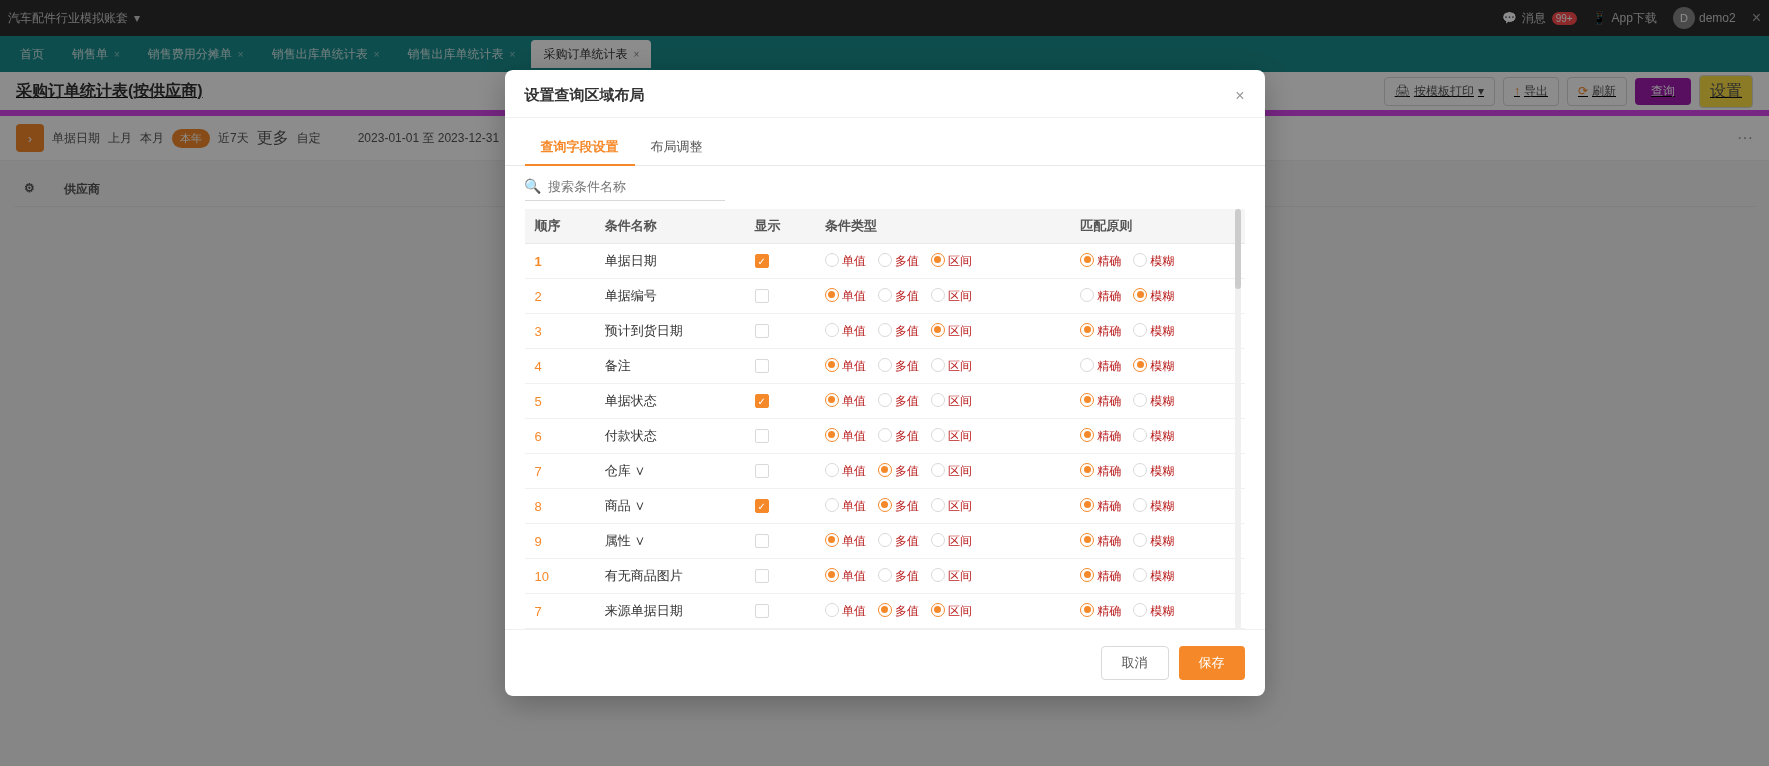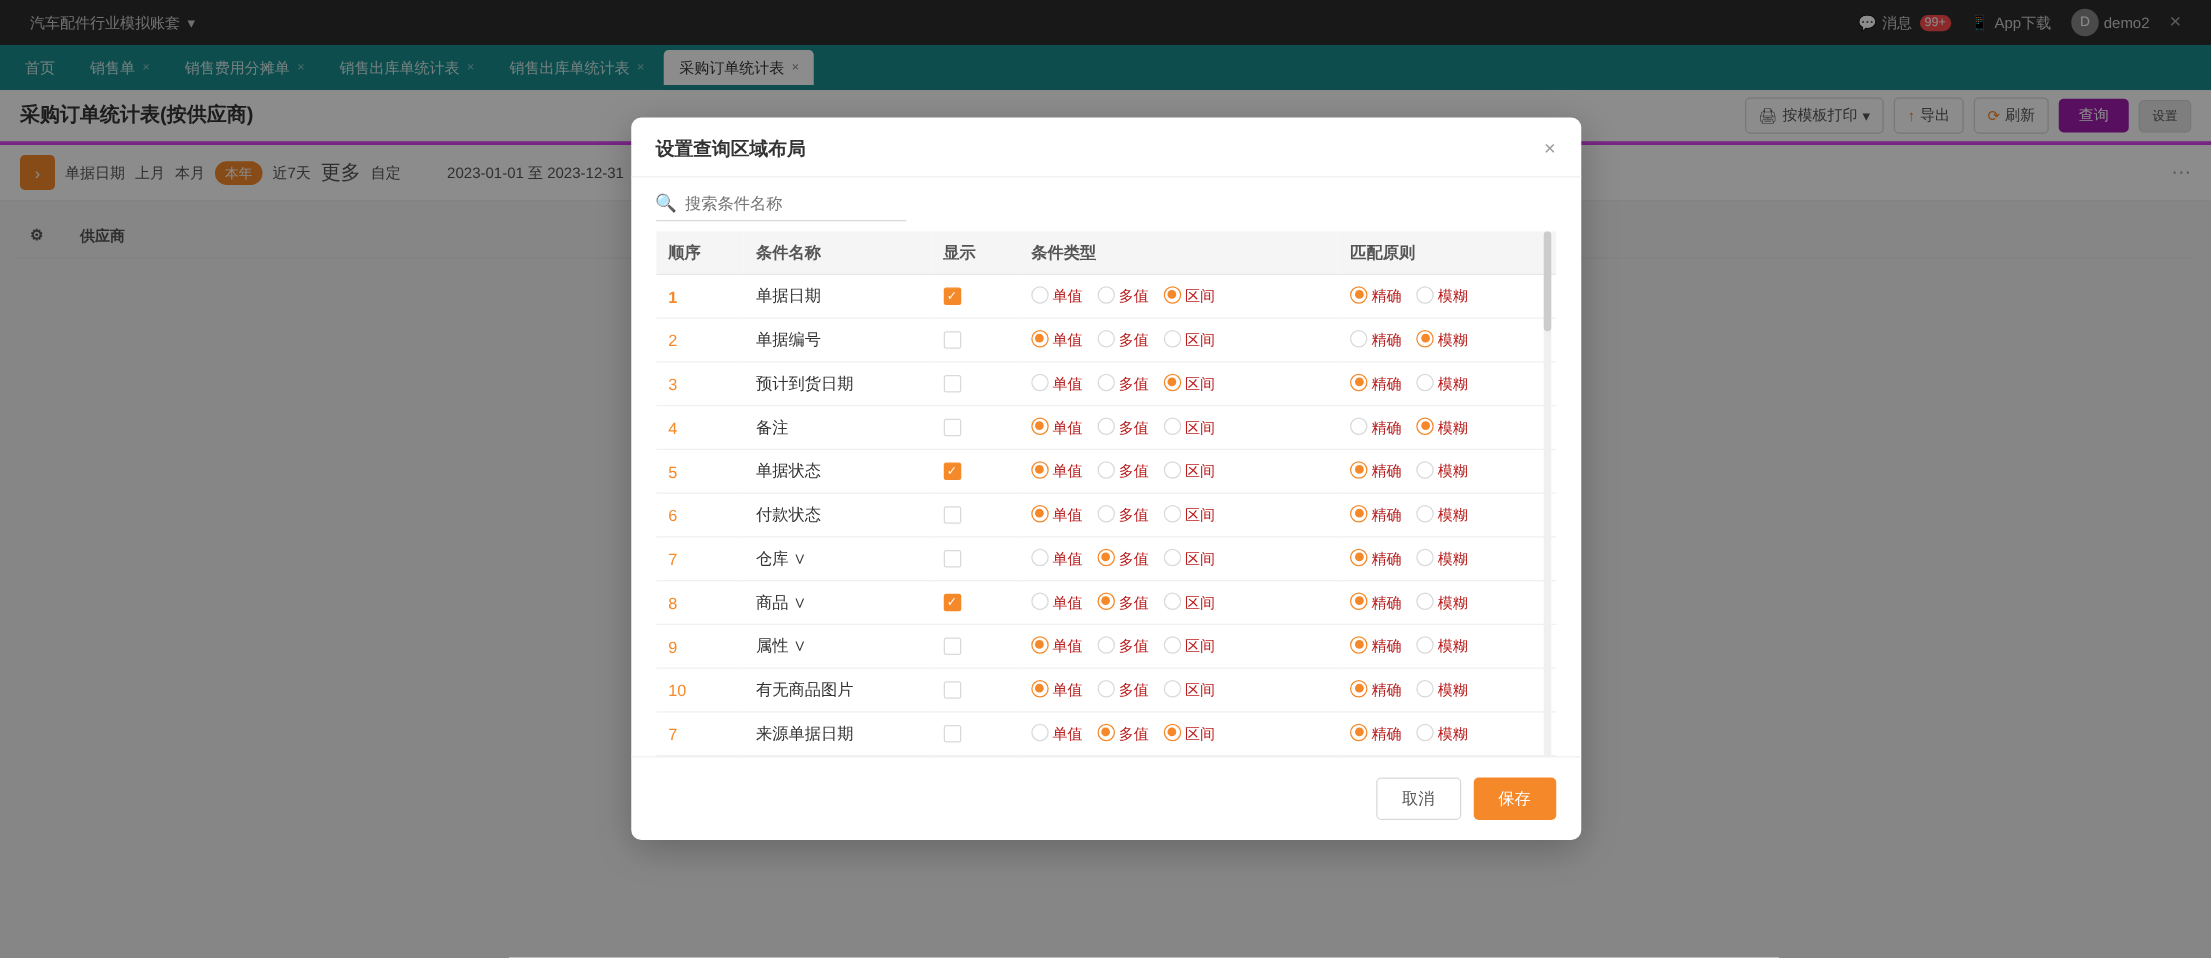--- a/index.html
+++ b/index.html
@@ -5,21 +5,21 @@
     * { box-sizing: border-box; margin: 0; padding: 0; }
     body { font-family: 'Microsoft YaHei', Arial, sans-serif; font-size: 13px; background: #f0f0f0; overflow: hidden; }
 
     
     .top-bar {
       height: 36px;
       background: #2d2d2d;
       display: flex;
       align-items: center;
       justify-content: space-between;
-      padding: 0 24px;
+      padding: 0 8px;
       color: #ccc;
       text-align: center;
     }
     .top-bar-left { font-size: 12px; display: flex; align-items: center; gap: 6px; }
     .top-bar-right { display: flex; align-items: center; gap: 16px; font-size: 12px; }
     .notification-badge {
       background: #ff4d4f;
       color: white;
       border-radius: 8px;
       padding: 1px 4px;
@@ -54,21 +54,22 @@
     .tab-item .close-x { font-size: 10px; opacity: 0.6; }
 
     
     .page-header {
       height: 44px;
       background: white;
       display: flex;
       align-items: center;
       justify-content: space-between;
       padding: 0 16px;
-      border-bottom: 3px solid #d946ef;
+      border-bottom: 6px solid #d946ef;
+      text-decoration: underline;
     }
     .page-title { font-size: 16px; font-weight: bold; color: #333; }
 
     
     .filter-bar {
       background: white;
       padding: 8px 16px;
       display: flex;
       align-items: center;
       gap: 8px;
@@ -235,21 +236,21 @@
     .scrollbar-thumb {
       position: absolute; right: 0; top: 0; width: 6px; height: 80px; background: #ccc; border-radius: 3px;
     }
 
     
     .page-actions { display: flex; align-items: center; gap: 8px; }
     .btn-template { border: 1px solid #d9d9d9; background: white; padding: 5px 10px; border-radius: 4px; font-size: 12px; color: #555; cursor: pointer; display: flex; align-items: center; gap: 4px; }
     .btn-export { border: 1px solid #d9d9d9; background: white; padding: 5px 10px; border-radius: 4px; font-size: 12px; color: #555; cursor: pointer; display: flex; align-items: center; gap: 4px; }
     .btn-refresh { border: 1px solid #d9d9d9; background: white; padding: 5px 10px; border-radius: 4px; font-size: 12px; color: #555; cursor: pointer; display: flex; align-items: center; gap: 4px; }
     .btn-query { background: #a21caf; color: white; border: none; padding: 5px 16px; border-radius: 4px; font-size: 12px; cursor: pointer; }
-    .btn-settings { border: 1px solid #d9d9d9; background: #e5e5e5; padding: 5px 10px; border-radius: 4px; font-size: 10px; color: #555; cursor: pointer; }
+    .btn-settings { border: 1px solid #d9d9d9; background: #fde047; padding: 5px 10px; border-radius: 4px; font-size: 16px; color: #555; cursor: pointer; }
 
     .table-outer {
       background: white;
       border-radius: 4px;
       overflow: hidden;
     }
     .table-header-row {
       display: grid;
       grid-template-columns: 40px 1fr 1fr;
       background: #f5f5f5;
@@ -358,20 +359,28 @@
 </div>
 
 <div class="overlay">
   <div class="modal">
 
     <div class="modal-header">
       <span class="modal-title">设置查询区域布局</span>
       <span class="modal-close">×</span>
     </div>
 
+    <div class="modal-tabs">
+      <div class="modal-tab active">
+        <span>查询字段设置</span>
+      </div>
+      <div class="modal-tab">
+        <span>布局调整</span>
+      </div>
+    </div>
 
     <div class="modal-search">
       <div class="search-box">
         <span style="color:#999;font-size:14px;">🔍</span>
         <input type="text" placeholder="搜索条件名称" style="">
       </div>
     </div>
 
     <div class="modal-table-container" style="position:relative;">
       <table class="modal-table">

